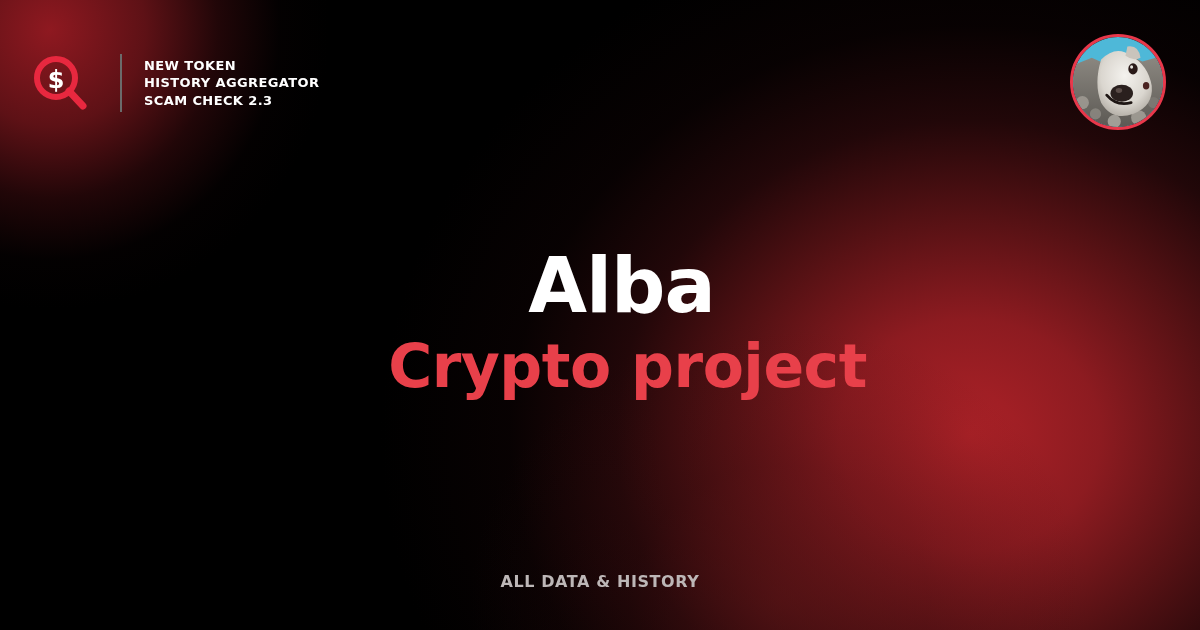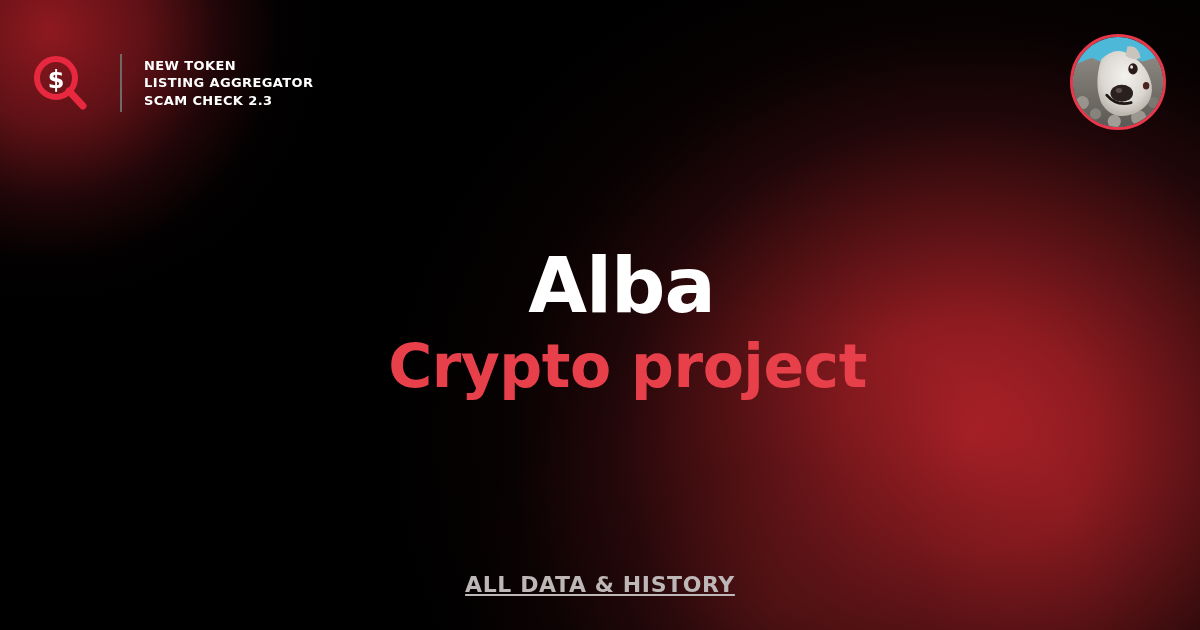--- a/index.html
+++ b/index.html
@@ -149,25 +149,24 @@
   
   .footer {
     position: absolute;
     left: 0;
     right: 0;
     top: 572px;
     text-align: center;
     z-index: 4;
   }
   .footer-text {
-    font-size: 22px;
+    font-size: 16px;
     font-weight: 700;
     color: #BDB7B7;
     letter-spacing: 0.6px;
-    text-decoration: underline;
   }
 </style>
 </head>
 <body>
 
 <div class="stage">
 
   <div class="glow glow-topleft"></div>
   <div class="glow glow-bottomright"></div>
   <div class="glow glow-bottomcenter"></div>
@@ -180,21 +179,21 @@
         <line x1="35" y1="35" x2="49" y2="50" stroke="#E8283F" stroke-width="7" stroke-linecap="round"></line>
         <text x="22" y="31.5" text-anchor="middle" font-family="DejaVu Sans, sans-serif" font-size="24" font-weight="700" fill="#FFFFFF">$</text>
       </svg>
     </span>
 
 
     <span class="logo-divider"></span>
 
     <span class="tagline">
       <span class="tagline-line">NEW TOKEN</span>
-      <span class="tagline-line">LISTING AGGREGATOR</span>
+      <span class="tagline-line">HISTORY AGGREGATOR</span>
       <span class="tagline-line">SCAM CHECK 2.3</span>
     </span>
   </div>
 
   <div class="avatar">
     <svg viewBox="0 0 96 96" xmlns="http://www.w3.org/2000/svg" aria-hidden="true">
       <defs>
         <clipPath id="avclip">
             <circle cx="48" cy="48" r="48"></circle>
           </clipPath>

